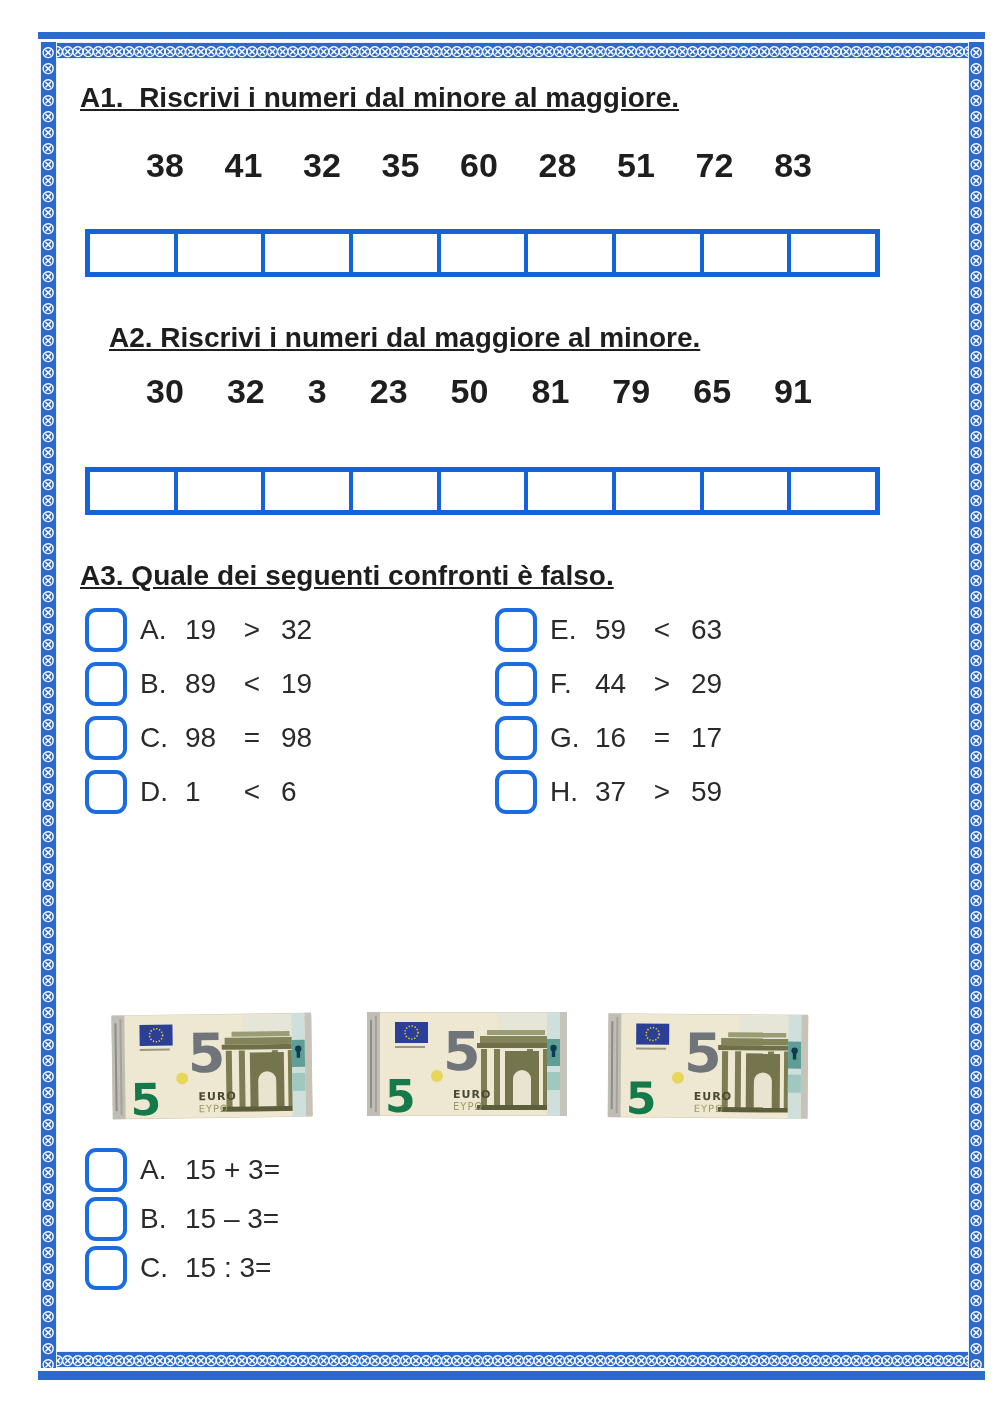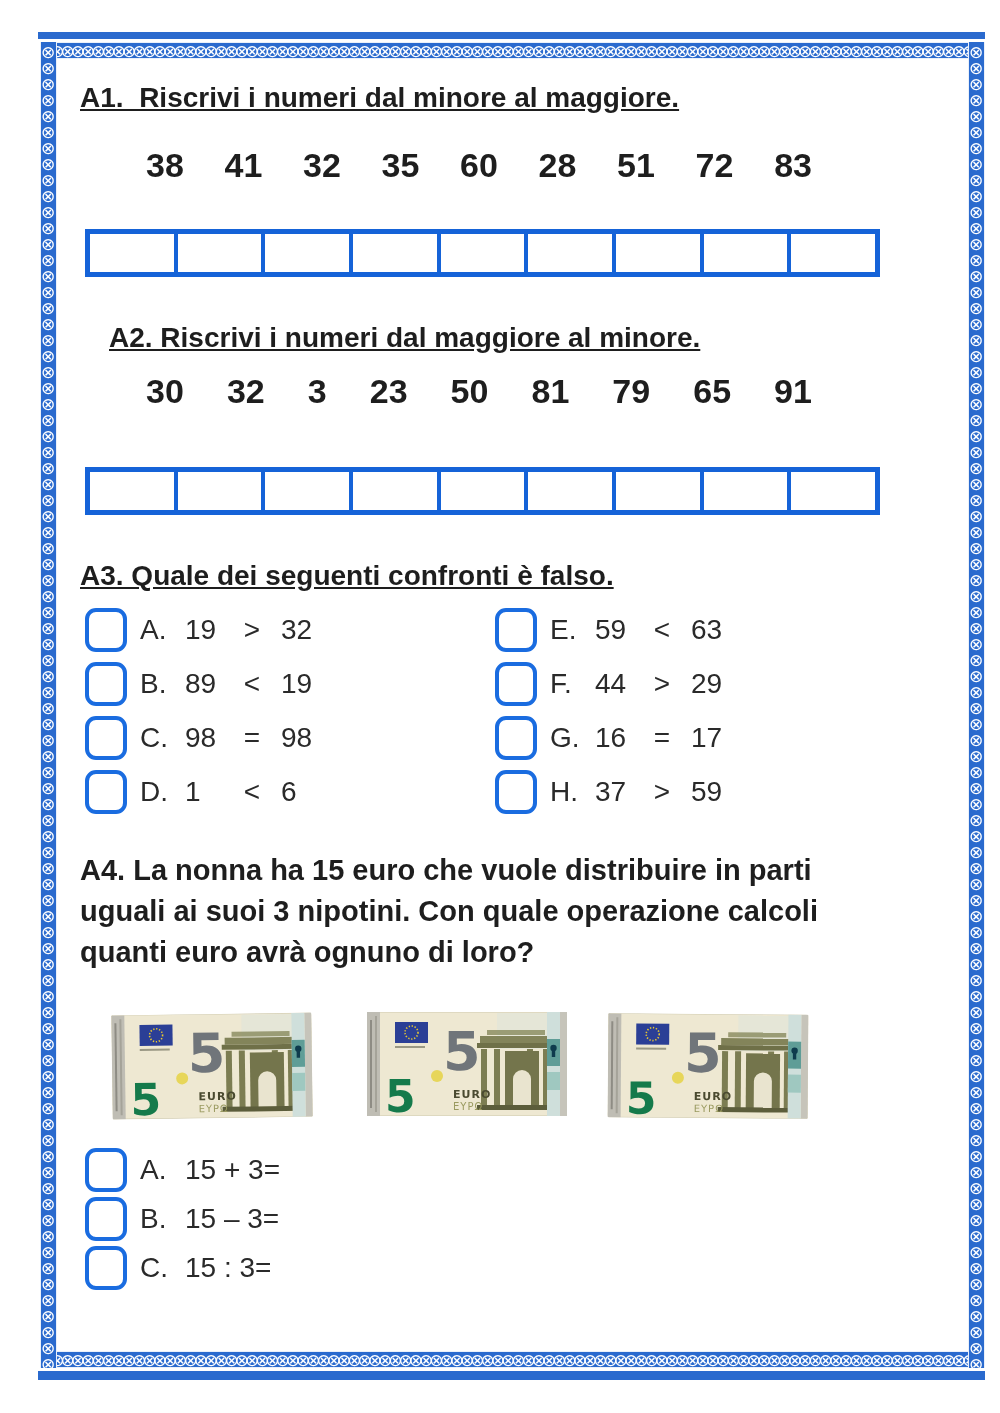--- a/index.html
+++ b/index.html
@@ -179,21 +179,20 @@
       <div class="checkbox"></div>
       <span class="opt-label">H.</span>
       <span class="opt-expr">
           <span class="lhs">37</span>
           <span class="op">&gt;</span>
           <span>59</span>
         </span>
     </div>
   </div>
 
-  <div class="question">A4. La nonna ha 15 euro che vuole distribuire in parti uguali ai suoi 3 nipotini. Con quale operazione calcoli quanti euro avrà ognuno di loro?</div>
 
   <div class="banknote bn1">
     <svg width="200" height="104" viewBox="0 0 200 104" xmlns="http://www.w3.org/2000/svg">
       <rect x="0" y="0" width="200" height="104" rx="2" fill="#eee8d2" stroke="#cfcaaf"></rect>
       <rect x="0" y="0" width="13" height="104" fill="#bfbdb4"></rect>
       <rect x="3" y="8" width="2" height="88" fill="#8e8c84"></rect>
       <rect x="8" y="4" width="2" height="96" fill="#a5a399"></rect>
       <rect x="193" y="0" width="7" height="104" fill="#c6c4ba"></rect>
       <rect x="130" y="1" width="50" height="36" fill="#dfe3da" opacity="0.55"></rect>
       <g>

